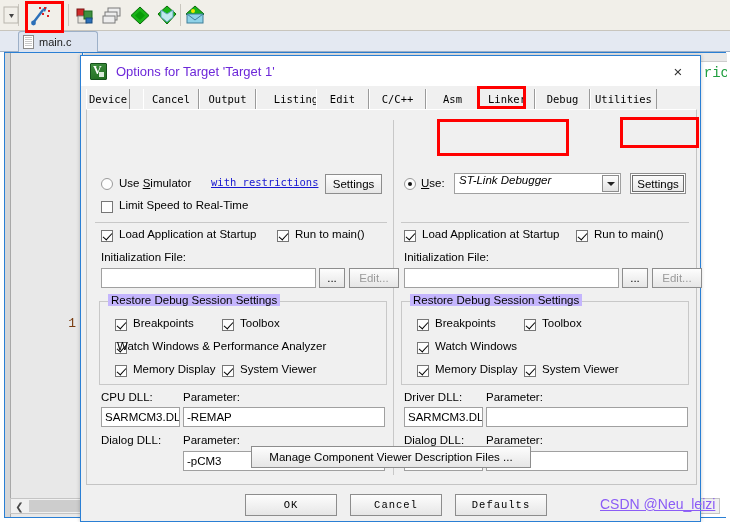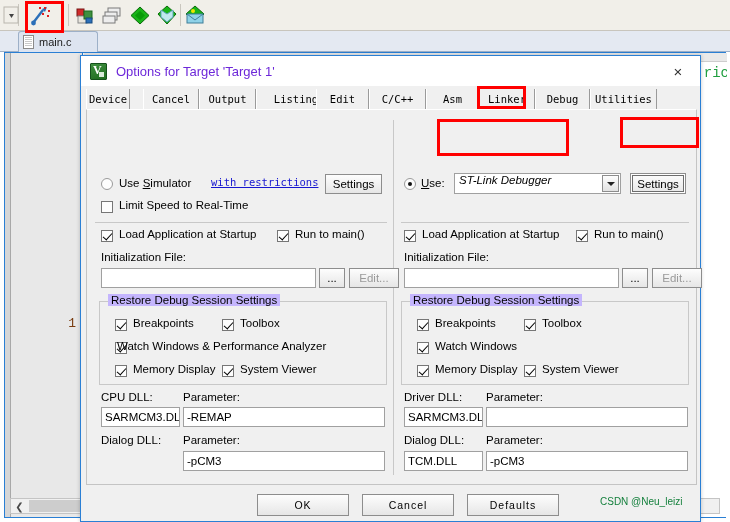--- a/index.html
+++ b/index.html
@@ -187,23 +187,22 @@
   }
   .btn {
     position: absolute;
     background: linear-gradient(180deg,#fdfdfd,#e6e6e6);
     border: 1px solid #8d8d8d;
     font-size: 11.5px; color: #000;
     display: flex; align-items: center; justify-content: center;
   }
   .btn.dis { color: #9a9a9a; }
   .btn.mono {
-    font-family: Liberation Sans, sans-serif; font-size: 10.5px;
+    font-family: Liberation Mono, monospace; font-size: 10.5px;
     letter-spacing: 1px;
-    margin-left: 12px;
   }
   .btn.focus { box-shadow: inset 0 0 0 1px #fff, inset 0 0 0 2px #6d6d6d; }
   .txt {
     position: absolute;
     background: #ffffff;
     border: 1px solid #a0a0a0;
     font-size: 11.5px; color: #000;
     display: flex; align-items: center; padding-left: 3px;
     overflow: hidden; white-space: nowrap;
   }
@@ -247,23 +246,24 @@
     position: absolute; height: 1px; background: #c8c8c8;
   }
 
   
   .redbox {
     position: absolute; border: 3px solid #ff0000; pointer-events: none;
   }
 
   .watermark {
     position: absolute; left: 600px; top: 496px;
-    font-size: 10px; color: #15803d;
+    font-size: 14px; color: #8b5cf6;
     font-family: "Liberation Sans", sans-serif;
     white-space: nowrap;
+    text-decoration: underline;
   }
 </style>
 </head>
 <body>
 
 <div id="root">
 
   <div class="ide-toolbar">
     <div class="tb-sep" style="left:18px;"></div>
     <div class="tb-sep" style="left:68px;"></div>
@@ -464,20 +464,21 @@
       <div class="txt" style="left:317px; top:297px; width:79px; height:20px;">SARMCM3.DLL</div>
       <div class="txt" style="left:399px; top:297px; width:202px; height:20px;"></div>
 
       <span class="lbl" style="left:317px; top:324px;">Dialog DLL:</span>
       <span class="lbl" style="left:399px; top:324px;">Parameter:</span>
       <div class="txt" style="left:317px; top:341px; width:79px; height:20px;">TCM.DLL</div>
       <div class="txt" style="left:399px; top:341px; width:202px; height:20px;">-pCM3</div>
 
     </div>
 
+    <div class="btn" style="left:170px; top:390px; width:280px; height:22px;">Manage Component Viewer Description Files ...</div>
 
     <div class="btn mono" style="left:164px; top:438px; width:92px; height:22px;">OK</div>
     <div class="btn mono" style="left:269px; top:438px; width:92px; height:22px;">Cancel</div>
     <div class="btn mono" style="left:374px; top:438px; width:92px; height:22px;">Defaults</div>
 
   </div>
 
   <div class="redbox" style="left:25px; top:1px; width:39px; height:32px;"></div>
   <div class="redbox" style="left:477px; top:86px; width:49px; height:23px;"></div>
   <div class="redbox" style="left:437px; top:119px; width:132px; height:37px;"></div>

